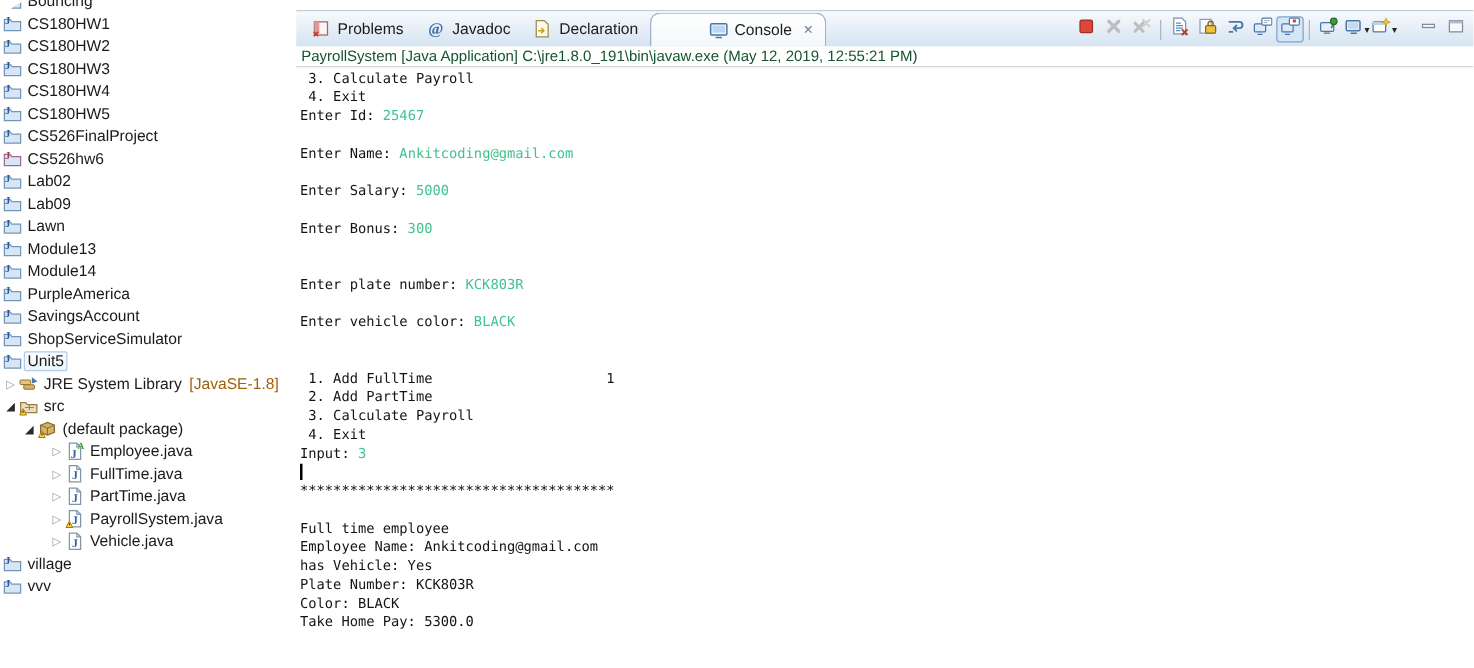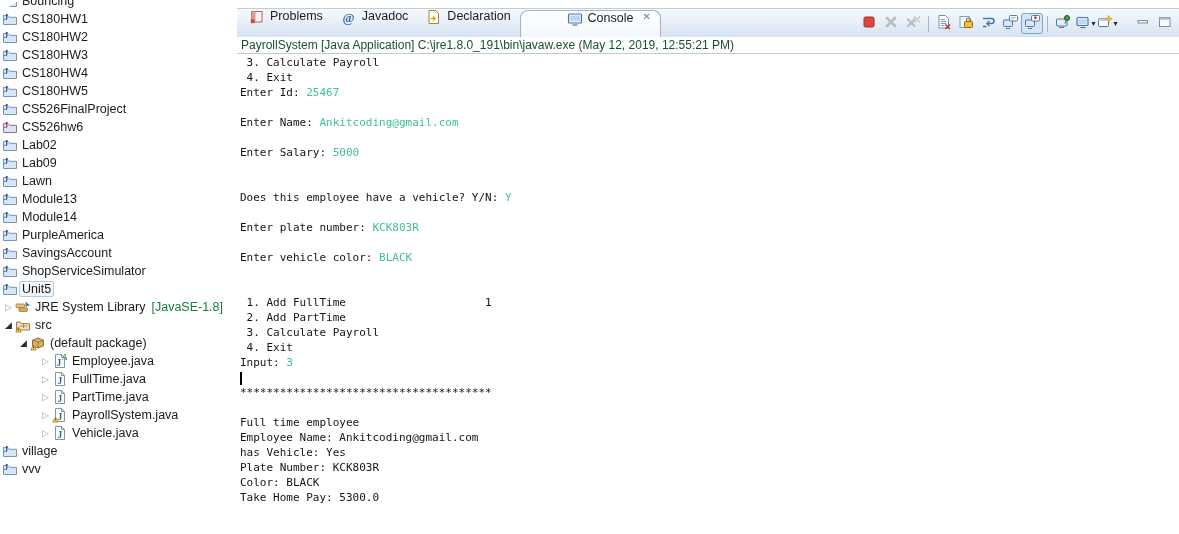--- a/index.html
+++ b/index.html
@@ -14,29 +14,29 @@
   .trow { height:18px; display:flex; align-items:center; padding-left:2px; white-space:nowrap; }
   .trow.lvl2 { padding-left:17px; }
   .trow.lvl3 { padding-left:39px; }
   .exp { width:13px; flex:none; font-size:9px; color:#9a9a9a; text-align:center; line-height:18px; }
   .exp.expd { color:#2b2b2b; }
   .ticon { width:17px; height:16px; flex:none; display:flex; align-items:center; justify-content:flex-start; }
   .ticon svg { display:block; }
   .tlabel { padding:1px 3px; }
   .trow.selected .tlabel { border:1px solid #afcbe5; background:linear-gradient(#fafcfe,#edf4fb);
                            border-radius:2px; padding:0 2px;text-align:center; }
-  .suffix { color:#15803d; padding-left:3px; }
+  .suffix { color:#a16207; padding-left:3px; }
 
   
   .console-view { position:absolute; left:237px; top:0; width:942px; height:534px; background:#fff; }
   .top-strip { height:8px; background:#fff; }
   .tabbar { position:relative; height:29px; background:linear-gradient(#f7fafd,#d5e3f1);
             border-top:1px solid #c3cdd9; display:flex; align-items:stretch; }
   .tabs { display:flex; align-items:stretch; padding-left:3px; }
-  .tab { display:flex; align-items:flex-start; gap:5px; padding:0 9px; font-size:12.5px; color:#1c1c1c; cursor:default; }
+  .tab { display:flex; align-items:center; gap:5px; padding:0 9px; font-size:12.5px; color:#1c1c1c; cursor:default; }
   .tab.active { background:linear-gradient(#ffffff,#f3f8fc); border:1px solid #9db4ca; border-bottom:none;
                 border-radius:8px 8px 0 0; margin-top:1px;padding-left:46px; }
   .tabicon { width:16px; height:16px; display:inline-flex; }
   .tabclose { font-size:10px; color:#6f7f90; margin-left:4px; }
   .toolbar { position:absolute; right:3px; top:4px; display:flex; align-items:center; }
   .tbtn { width:22px; height:21px; display:flex; align-items:center; justify-content:center; border:1px solid transparent; }
   .tbtn.pressed { background:#d4e6f7; border:1px solid #7ea4c8; border-radius:3px; }
   .tsep { width:1px; height:16px; background:#aab6c6; margin:0 4px; }
   .dd { font-size:8px; color:#222; margin-left:1px; }
   .wingroup { display:flex; margin-left:14px; }
@@ -470,22 +470,22 @@
 
     <div class="console-out" id="console-out">
         <div class="cline"><span> 3. Calculate Payroll</span></div>
         <div class="cline"><span> 4. Exit</span></div>
         <div class="cline"><span>Enter Id: </span><span class="usr">25467</span></div>
         <div class="cline"></div>
         <div class="cline"><span>Enter Name: </span><span class="usr">Ankitcoding@gmail.com</span></div>
         <div class="cline"></div>
         <div class="cline"><span>Enter Salary: </span><span class="usr">5000</span></div>
         <div class="cline"></div>
-        <div class="cline"></div>
-        <div class="cline"><span>Does this employee have a vehicle? Y/N: </span><span class="usr">Y</span></div>
+        <div class="cline"><span>Enter Bonus: </span><span class="usr">300</span></div>
+        <div class="cline"></div>
         <div class="cline"></div>
         <div class="cline"><span>Enter plate number: </span><span class="usr">KCK803R</span></div>
         <div class="cline"></div>
         <div class="cline"><span>Enter vehicle color: </span><span class="usr">BLACK</span></div>
         <div class="cline"></div>
         <div class="cline"></div>
         <div class="cline"><span> 1. Add FullTime                     1</span></div>
         <div class="cline"><span> 2. Add PartTime</span></div>
         <div class="cline"><span> 3. Calculate Payroll</span></div>
         <div class="cline"><span> 4. Exit</span></div>

